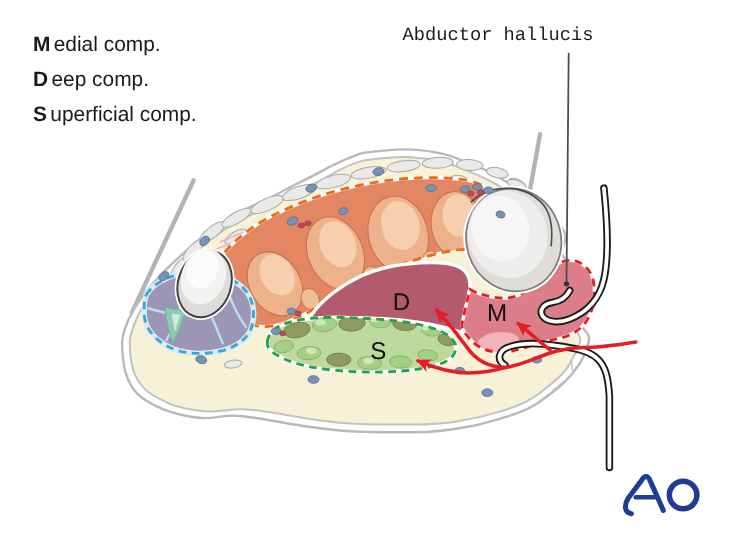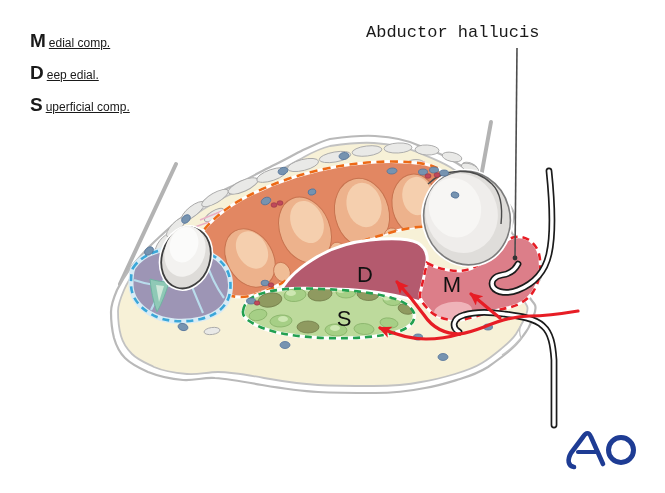--- a/index.html
+++ b/index.html
@@ -9,21 +9,21 @@
     --skin_cream:#f7f1d7; --ao_blue:#1e3c94; --text_black:#1a1a1a;
   }
   html,body{margin:0;padding:0;}
   body{width:665px;height:493px;background:#fff;overflow:hidden;position:relative;
        font-family:"Liberation Sans",sans-serif;color:var(--text_black);}
   .stage{position:absolute;inset:0;}
   svg.art{position:absolute;left:0;top:0;}
   .legend{position:absolute;left:30px;top:25px;}
   .legend-row{height:32px;line-height:32px;white-space:nowrap;}
   .legend-key{font-weight:bold;font-size:19px;margin-right:3px;}
-  .legend-rest{font-size:12px;text-decoration:underline;}
+  .legend-rest{font-size:19px;}
   .annotation{position:absolute;left:366px;top:23px;font-size:17px;white-space:nowrap;font-family:Liberation Mono, monospace;}
   .svg-label{font-size:22px;fill:#111;text-anchor:middle;}
   .red-arrow{stroke:var(--incision_red);stroke-width:3.2;fill:none;stroke-linecap:round;}
   .ret-outer{stroke:#1b1b1b;stroke-width:6.8;fill:none;stroke-linecap:round;stroke-linejoin:round;}
   .ret-inner{stroke:#ffffff;stroke-width:3.4;fill:none;stroke-linecap:round;stroke-linejoin:round;}
   .dash-orange{fill:none;stroke:var(--orange_dash);stroke-width:2.6;stroke-dasharray:8 5.5;}
   .dash-green{fill:none;stroke:var(--green_dash);stroke-width:2.6;stroke-dasharray:7 5;}
   .dash-blue{fill:none;stroke:var(--blue_dash);stroke-width:2.6;stroke-dasharray:7 5;}
   .dash-red{fill:none;stroke:var(--incision_red);stroke-width:2.6;stroke-dasharray:7 5;}
   .gray-line{stroke:#b3b3b3;stroke-width:4;stroke-linecap:round;}
@@ -236,21 +236,21 @@
       <line stroke-width="4.2" x1="578" y1="452" x2="597" y2="452"></line>
       <circle stroke-width="5" cx="621" cy="450" r="12.5"></circle>
     </g>
   </svg>
 
   <div class="legend">
     <div class="legend-row">
       <span class="legend-key">M</span><span class="legend-rest">edial comp.</span>
     </div>
     <div class="legend-row">
-      <span class="legend-key">D</span><span class="legend-rest">eep edial.</span>
+      <span class="legend-key">D</span><span class="legend-rest">eep comp.</span>
     </div>
     <div class="legend-row">
       <span class="legend-key">S</span><span class="legend-rest">uperficial comp.</span>
     </div>
   </div>
 
   <div class="annotation">Abductor hallucis</div>
 </div>
 
 </body></html>

